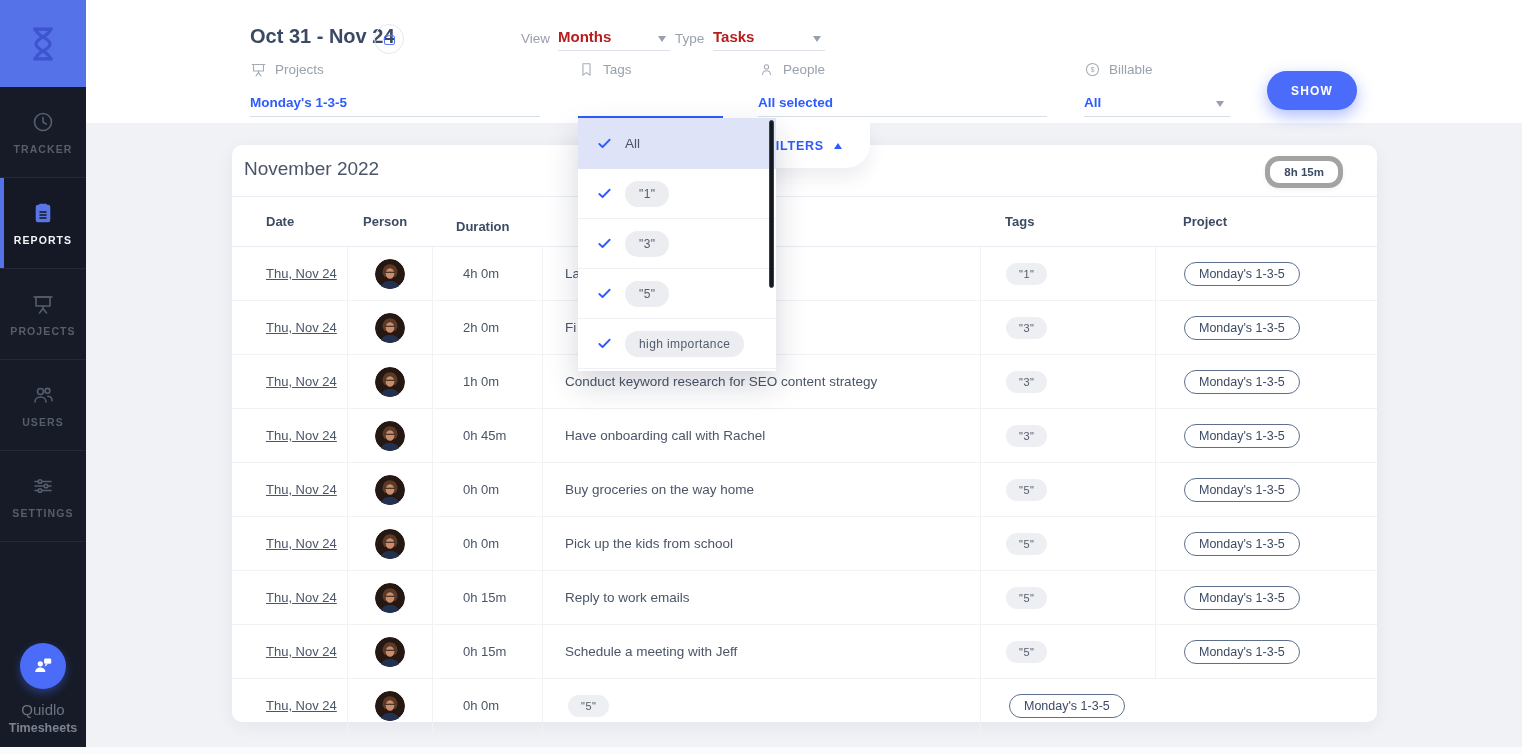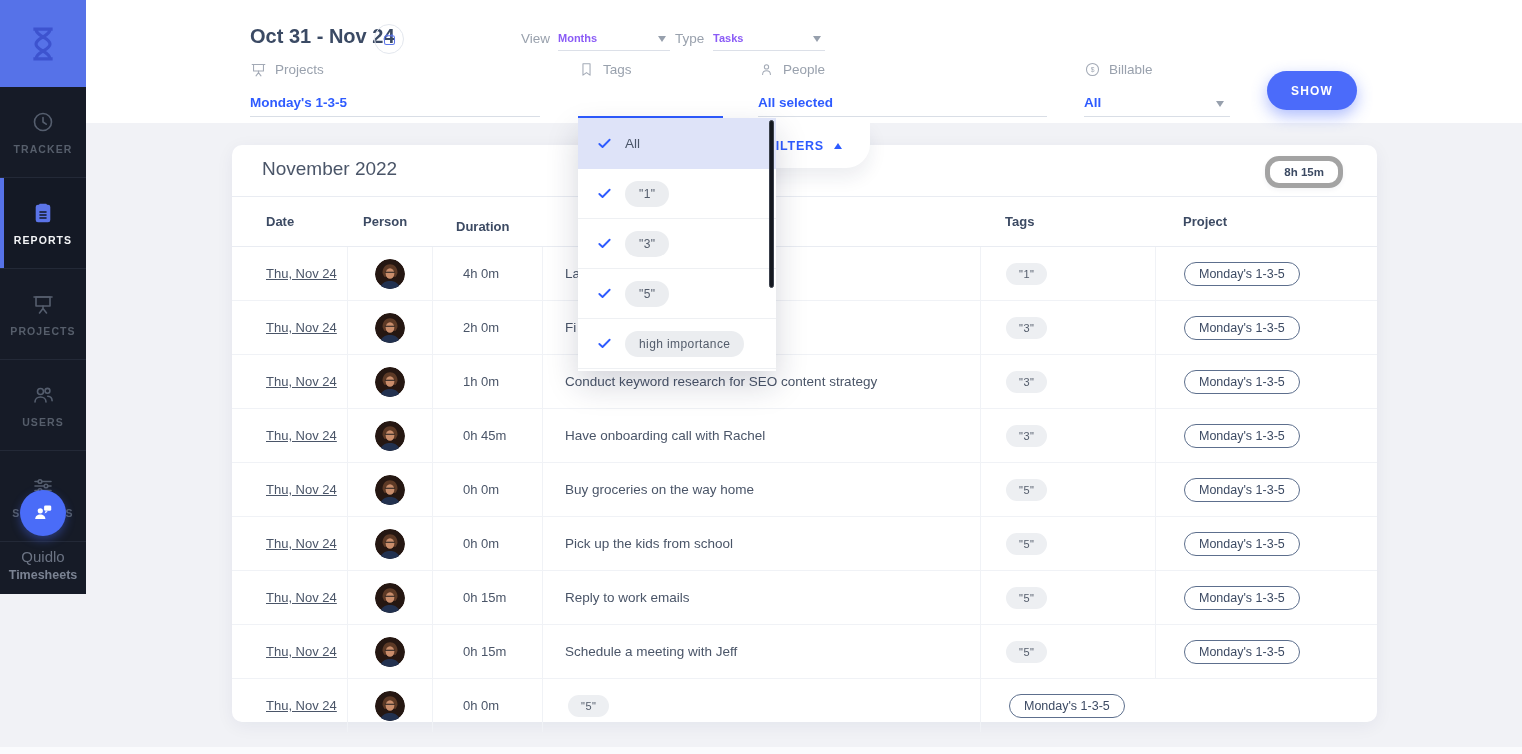--- a/index.html
+++ b/index.html
@@ -1,19 +1,19 @@
 <!DOCTYPE html>
 <html><head>
 <meta charset="utf-8">
 <style>
   html,body{margin:0;padding:0;background:#f1f2f6;font-family:"Liberation Sans",sans-serif;}
   .page{position:relative;width:1522px;height:754px;overflow:hidden;background:#f1f2f6;}
 
   
-  .sidebar{position:absolute;left:0;top:0;width:86px;height:594px;background:#161b27;z-index:6;}
+  .sidebar{position:absolute;left:0;top:0;width:86px;height:747px;background:#161b27;z-index:6;}
   .logo-block{width:86px;height:87px;background:#5672e8;display:flex;align-items:center;justify-content:center;cursor:pointer;}
   .logo-block svg{width:42px;height:42px;stroke:#3d53cf;fill:none;stroke-width:1.8;}
   .nav-item{height:90px;border-bottom:1px solid #232937;display:flex;flex-direction:column;align-items:center;justify-content:center;gap:9px;cursor:pointer;position:relative;}
   .nav-icon{width:24px;height:24px;color:#555e6e;}
   .nav-icon svg{width:24px;height:24px;stroke:currentColor;fill:none;stroke-width:1.6;stroke-linecap:round;stroke-linejoin:round;}
   .nav-label{font-size:10.5px;letter-spacing:1.1px;color:#565e6b;font-weight:bold;}
   .nav-item.active{background:#141925;}
   .nav-item.active::before{content:"";position:absolute;left:0;top:0;bottom:0;width:4px;background:#5672e8;}
   .nav-item.active .nav-label{color:#f4f5f7;}
   .nav-item.active .nav-icon{color:#5b74e8;}
@@ -24,41 +24,41 @@
   .brand1{font-size:15px;color:#6b7383;margin-bottom:3px;}
   .brand2{font-size:12.5px;color:#7a8292;font-weight:bold;}
 
   
   .header{position:absolute;left:86px;top:0;right:0;height:123px;background:#fff;z-index:5;}
   .date-range{position:absolute;left:164px;top:25px;font-size:20px;font-weight:bold;color:#3b4a64;cursor:pointer;}
   .cal-btn{position:absolute;left:288px;top:24px;width:28px;height:28px;border:1px solid #e3e7ee;border-radius:50%;display:flex;align-items:center;justify-content:center;cursor:pointer;}
   .cal-btn svg{width:15px;height:15px;stroke:#5b74e8;fill:none;stroke-width:1.7;stroke-linecap:round;}
   .hdr-label{position:absolute;top:31px;font-size:13.5px;color:#99a1ad;}
   .inline-select{position:absolute;top:28px;height:22px;border-bottom:1px solid #dce0e8;cursor:pointer;}
-  .inline-select .val{font-size:11px;font-weight:bold;color:#8b5cf6;}
+  .inline-select .val{font-size:15px;font-weight:bold;color:#b91c1c;}
   .tri-down{position:absolute;right:4px;top:8px;width:0;height:0;border-left:4.5px solid transparent;border-right:4.5px solid transparent;border-top:6px solid #97a0ad;}
   .tri-up{display:inline-block;width:0;height:0;border-left:4.5px solid transparent;border-right:4.5px solid transparent;border-bottom:6px solid #2e5bff;margin-left:10px;}
 
   .fgroup{position:absolute;top:61px;cursor:pointer;}
   .fgroup .flabel{display:flex;align-items:center;gap:8px;font-size:13.5px;color:#99a1ad;}
   .fgroup .flabel svg{width:17px;height:17px;stroke:#a3aab6;fill:none;stroke-width:1.5;stroke-linecap:round;stroke-linejoin:round;}
   .fgroup .fvalue{position:absolute;top:34px;left:0;font-size:13.5px;font-weight:bold;color:#2e5bff;white-space:nowrap;}
   .fgroup .funderline{position:absolute;top:55px;left:0;right:0;height:1px;background:#d9dee6;}
   .fgroup .funderline.focus{height:2px;background:#2e5bff;}
 
   .show-btn{position:absolute;left:1181px;top:71px;width:90px;height:39px;border-radius:20px;background:#4b6bfa;color:#fff;font-size:12px;font-weight:bold;letter-spacing:1.2px;display:flex;align-items:center;justify-content:center;cursor:pointer;border:none;box-shadow:0 6px 16px rgba(75,107,250,.45);font-family:"Liberation Sans",sans-serif;}
 
   
   .filters-tab{position:absolute;left:690px;top:123px;width:180px;height:45px;background:#fff;border-radius:0 0 24px 24px;z-index:3;box-shadow:0 10px 18px rgba(25,39,80,.08);display:flex;align-items:center;justify-content:flex-end;padding-right:28px;box-sizing:border-box;cursor:pointer;}
   .filters-tab .txt{font-size:12.5px;font-weight:bold;letter-spacing:.8px;color:#2e5bff;}
 
   
   .card{position:absolute;left:232px;top:145px;width:1145px;height:577px;background:#fff;border-radius:10px;box-shadow:0 4px 18px rgba(25,39,80,.06);z-index:1;}
   .card-head{position:relative;height:51px;}
-  .card-title{position:absolute;left:30px;top:13px;font-size:19px;color:#4a5568;}
+  .card-title{position:absolute;left:12px;top:13px;font-size:19px;color:#4a5568;}
   .total-badge{position:absolute;right:34px;top:11px;border:5px solid #a3a3a3;border-radius:14px;padding:5px 14px;font-size:11.5px;font-weight:bold;color:#3c4a63;background:#fff;box-shadow:0 2px 5px rgba(25,39,80,.05);}
   .grid-row{display:grid;grid-template-columns:115px 85px 110px 438px 175px 222px;align-items:center;}
   .thead{height:49px;border-top:1px solid #e9ecf2;border-bottom:1px solid #e9ecf2;font-size:13px;font-weight:bold;color:#3c4a63;}
   .trow{height:53px;border-bottom:1px solid #f0f2f6;font-size:13px;color:#4a5568;}
   .trow:last-child{border-bottom:none;}
   .trow>div{height:100%;display:flex;align-items:center;box-sizing:border-box;}
   .trow>div+div{border-left:1px solid #f0f2f6;}
   .c-date{padding-left:34px;text-decoration:underline;}
   .c-person{padding-left:27px;}
   .c-duration{padding-left:30px;}

